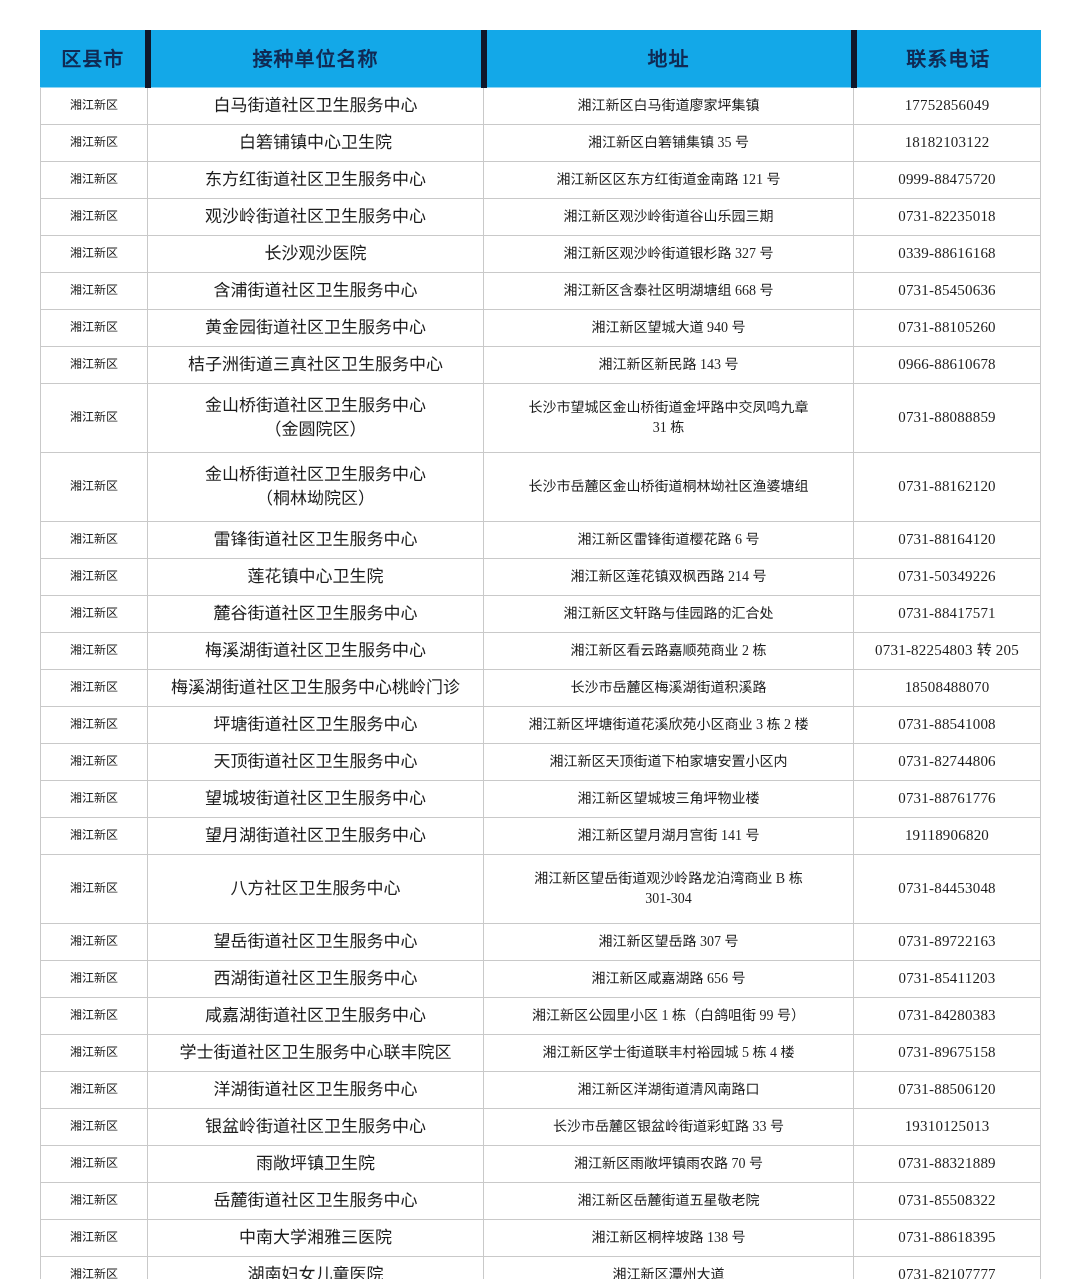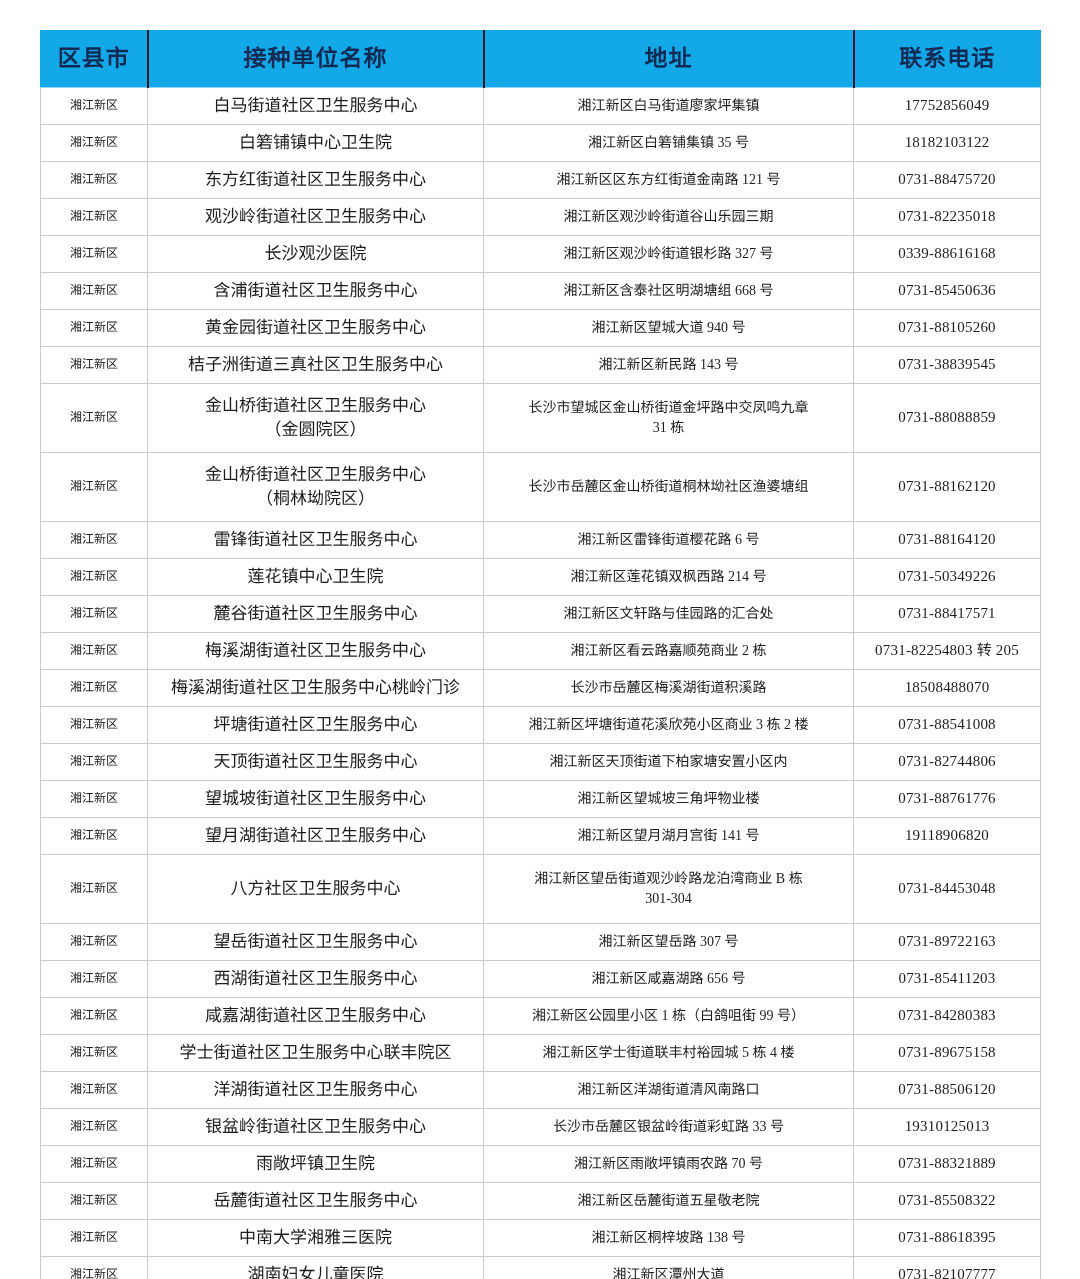--- a/index.html
+++ b/index.html
@@ -49,28 +49,28 @@
     vertical-align: middle;
     padding: 3px 4px;
     line-height: 1.42;
     word-break: break-all;
   }
 
   table.vax-table thead th {
     background: #13a8e8;
     color: #102a54;
     font-weight: bold;
-    font-size: 23px;
+    font-size: 20px;
     letter-spacing: 1px;
     height: 50px;
     border: 1px solid #13a8e8;
     border-bottom: 1px solid #8fd4f2;
   }
   table.vax-table thead th.sep-left {
-    border-left: 2px solid #0f172a;
+    border-left: 6px solid #0f172a;
   }
 
   table.vax-table tbody td {
     font-size: 16.5px;
     color: #1c1c1c;
     height: 30px;
   }
 
   table.vax-table tbody td.cell-district { font-size: 12px; }
   table.vax-table tbody td.cell-unit     { font-size: 17px; }
@@ -112,21 +112,21 @@
           <tr>
             <td class="cell-district">湘江新区</td>
             <td class="cell-unit">白箬铺镇中心卫生院</td>
             <td class="cell-address">湘江新区白箬铺集镇 35 号</td>
             <td class="cell-phone">18182103122</td>
           </tr>
           <tr>
             <td class="cell-district">湘江新区</td>
             <td class="cell-unit">东方红街道社区卫生服务中心</td>
             <td class="cell-address">湘江新区区东方红街道金南路 121 号</td>
-            <td class="cell-phone">0731-88475720</td>
+            <td class="cell-phone">0999-88475720</td>
           </tr>
           <tr>
             <td class="cell-district">湘江新区</td>
             <td class="cell-unit">观沙岭街道社区卫生服务中心</td>
             <td class="cell-address">湘江新区观沙岭街道谷山乐园三期</td>
             <td class="cell-phone">0731-82235018</td>
           </tr>
           <tr>
             <td class="cell-district">湘江新区</td>
             <td class="cell-unit">长沙观沙医院</td>
@@ -142,21 +142,21 @@
           <tr>
             <td class="cell-district">湘江新区</td>
             <td class="cell-unit">黄金园街道社区卫生服务中心</td>
             <td class="cell-address">湘江新区望城大道 940 号</td>
             <td class="cell-phone">0731-88105260</td>
           </tr>
           <tr>
             <td class="cell-district">湘江新区</td>
             <td class="cell-unit">桔子洲街道三真社区卫生服务中心</td>
             <td class="cell-address">湘江新区新民路 143 号</td>
-            <td class="cell-phone">0731-38839545</td>
+            <td class="cell-phone">0966-88610678</td>
           </tr>
           <tr class="tall">
             <td class="cell-district">湘江新区</td>
             <td class="cell-unit multiline">金山桥街道社区卫生服务中心
 （金圆院区）</td>
             <td class="cell-address multiline">长沙市望城区金山桥街道金坪路中交凤鸣九章
 31 栋</td>
             <td class="cell-phone">0731-88088859</td>
           </tr>
           <tr class="tall">

